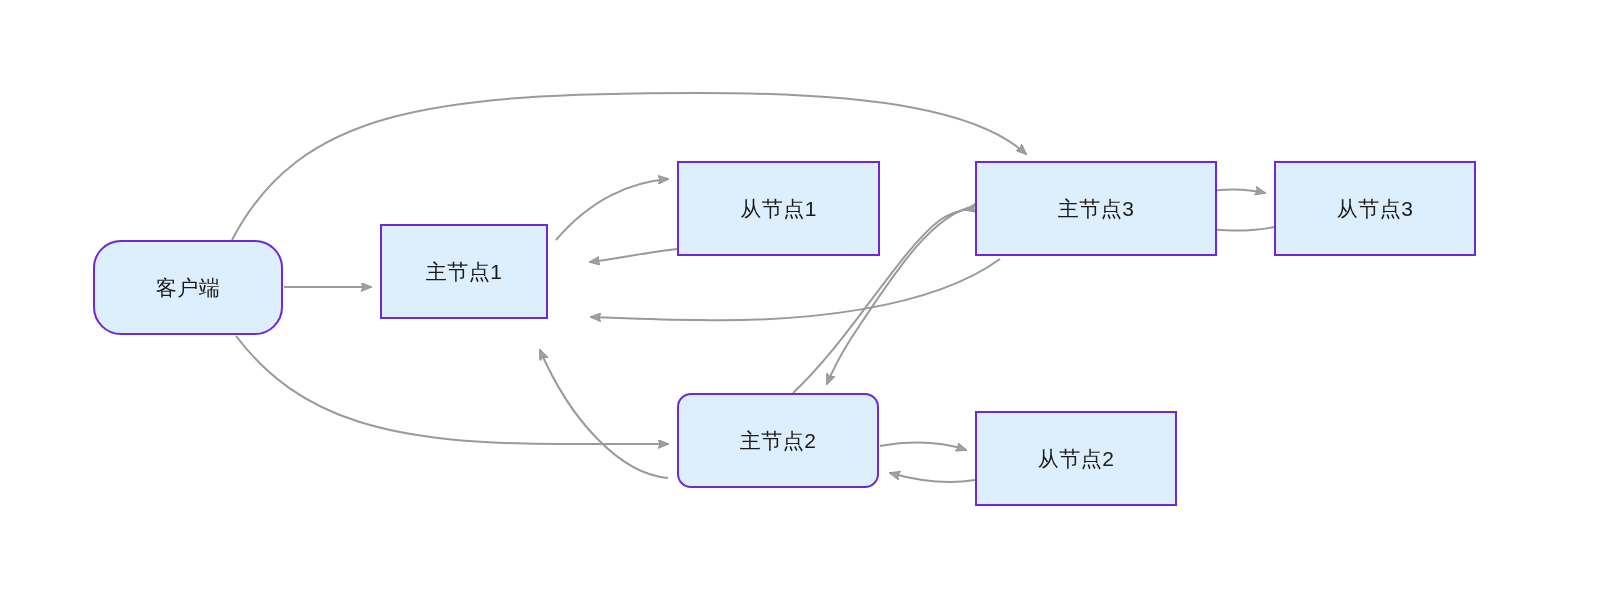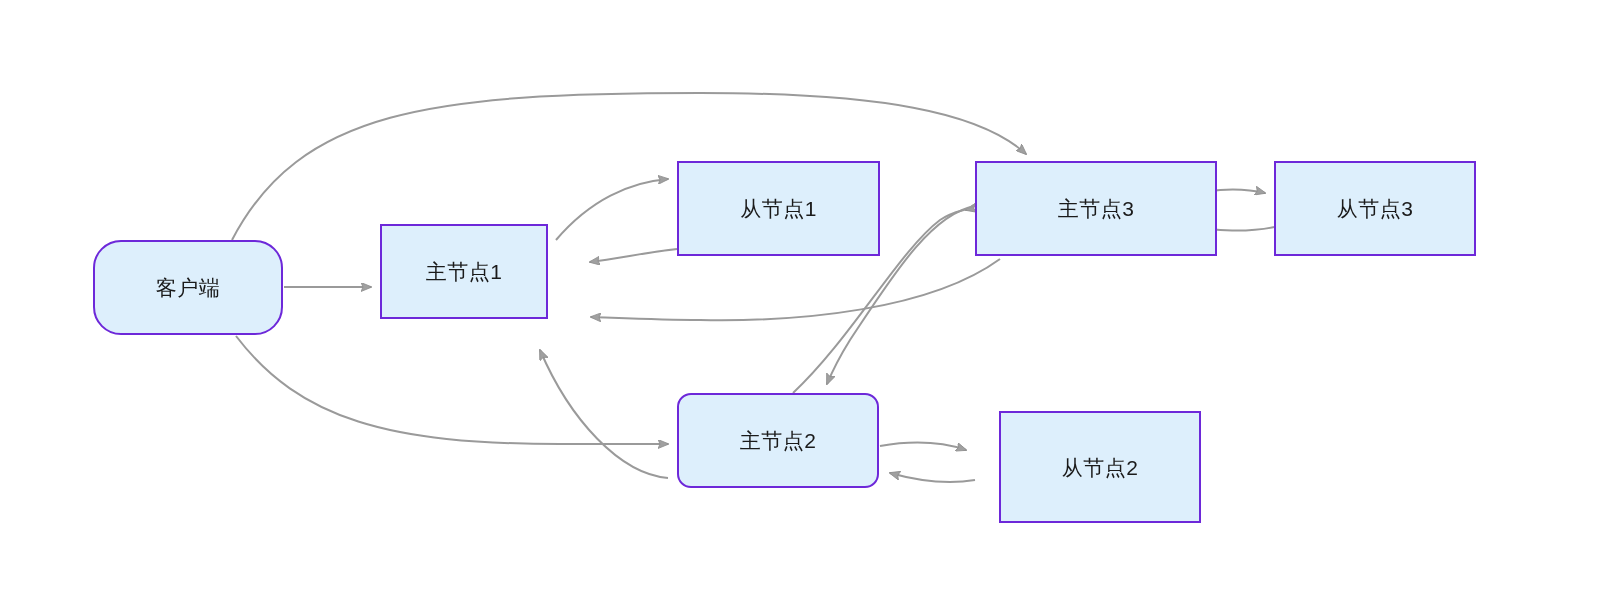--- a/index.html
+++ b/index.html
@@ -100,17 +100,17 @@
   </div>
 
   <div class="node" style="left:1274px; top:161px; width:202px; height:95px;">
     <span class="node-label">从节点3</span>
   </div>
 
   <div class="node" style="left:677px; top:393px; width:202px; height:95px;border-radius:14px;">
     <span class="node-label">主节点2</span>
   </div>
 
-  <div class="node" style="left:999px; top:411px; width:202px; height:112px;">
+  <div class="node" style="left:975px; top:411px; width:202px; height:95px;">
     <span class="node-label">从节点2</span>
   </div>
 
 </div>
 
 </body></html>

